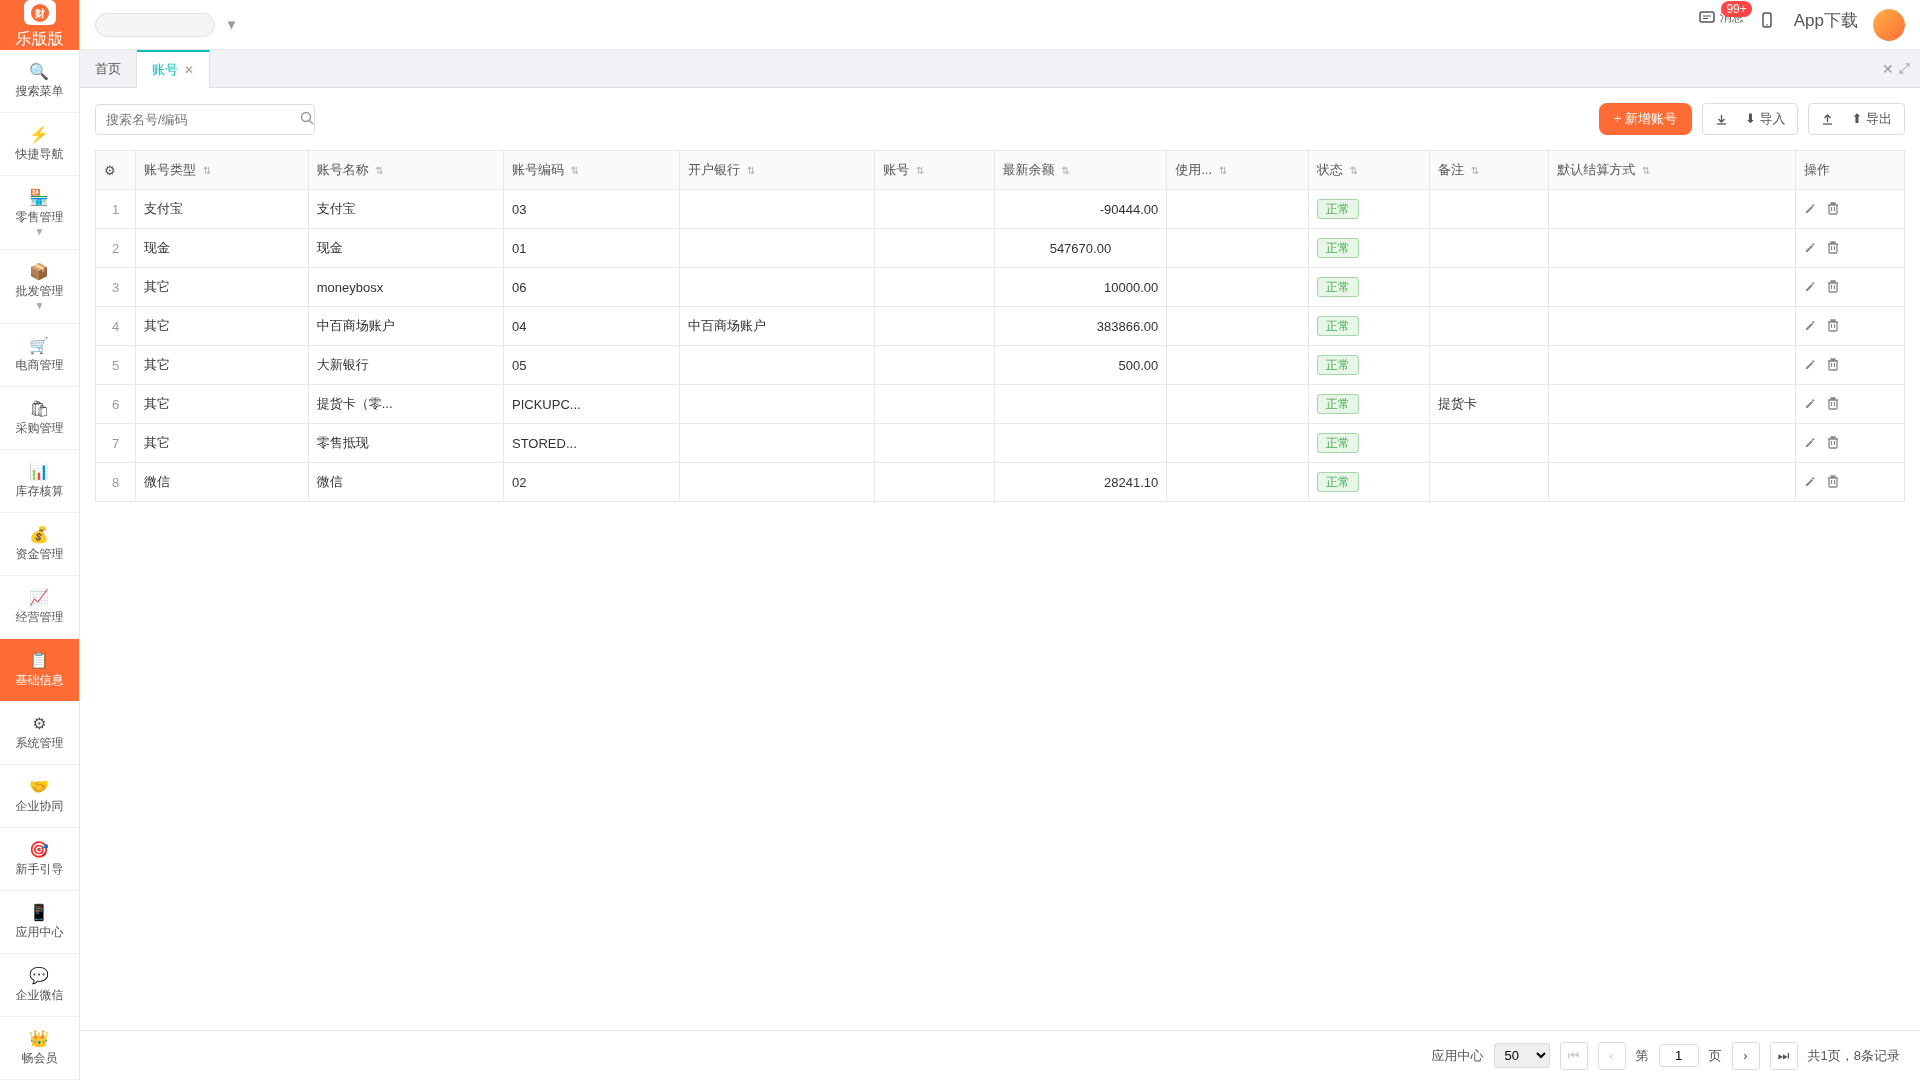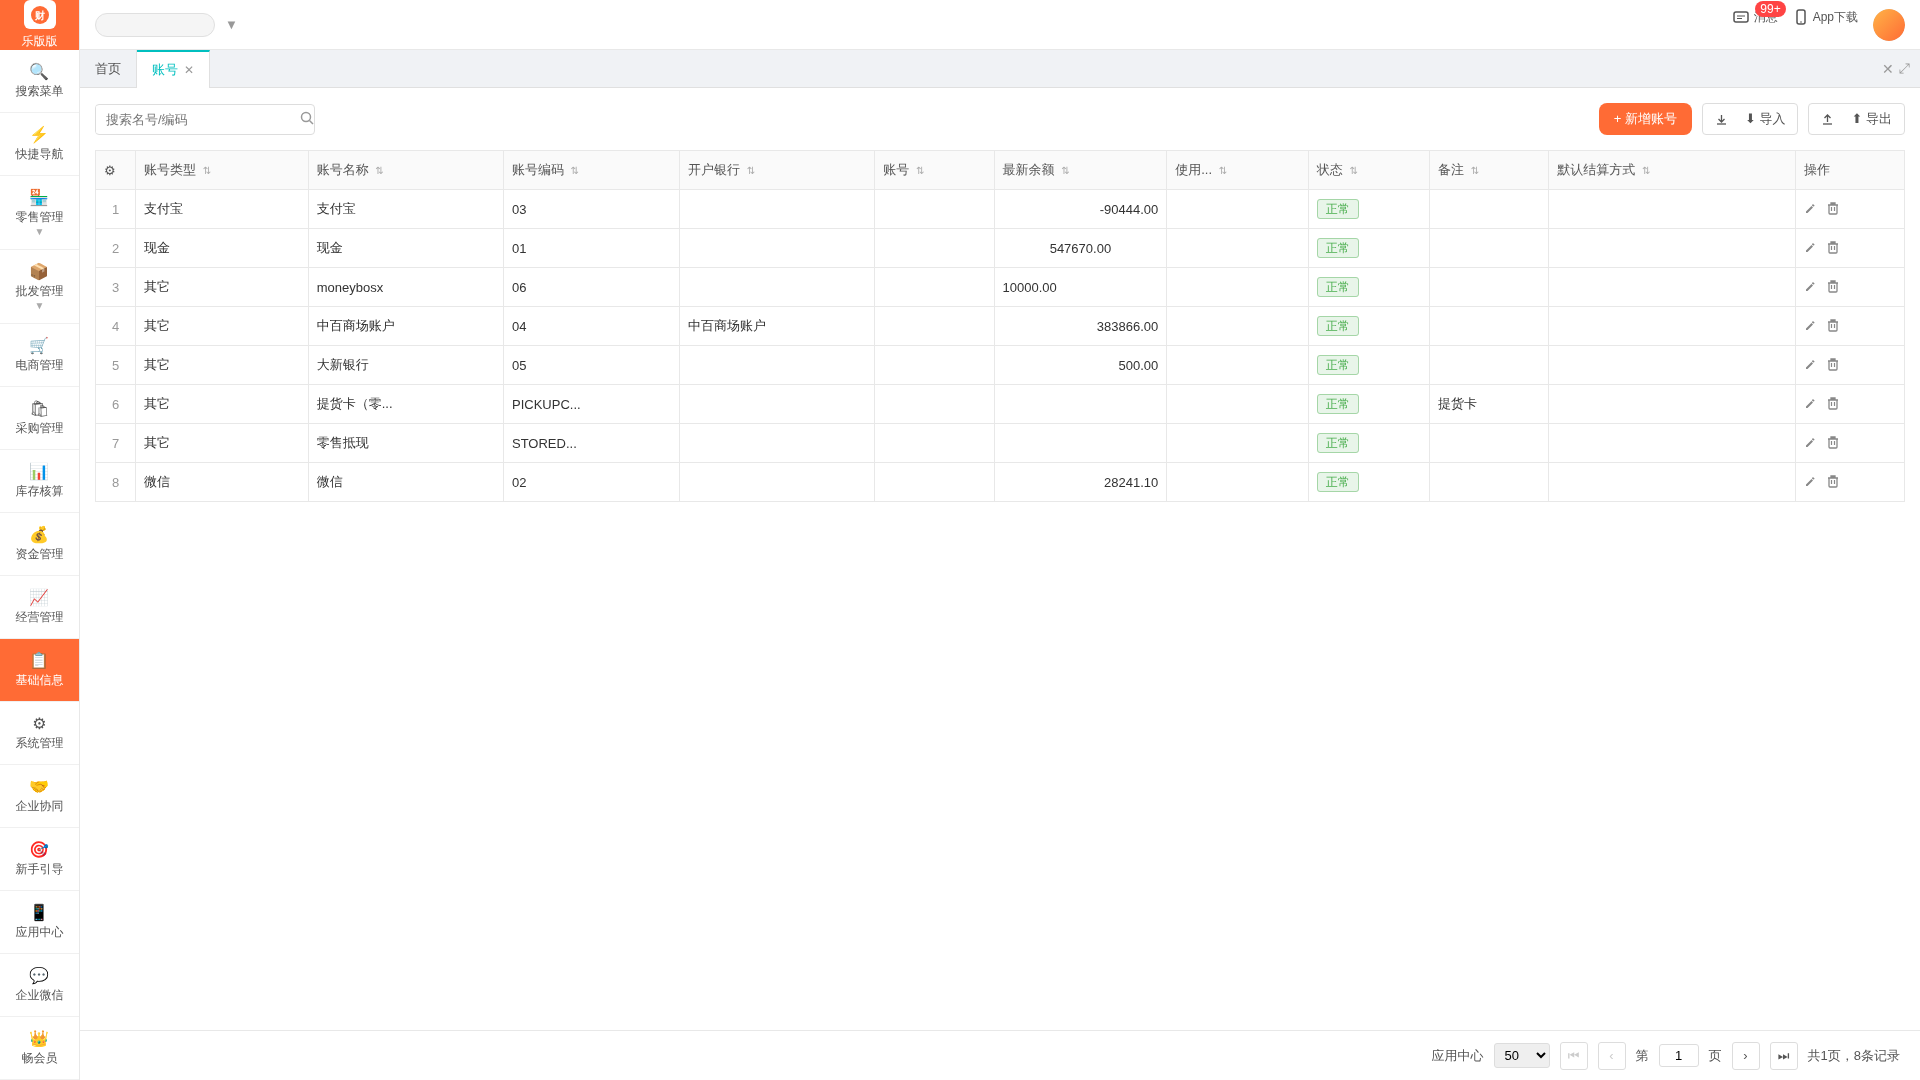--- a/index.html
+++ b/index.html
@@ -98,24 +98,24 @@
       border-radius: 10px;
       padding: 1px 5px;
       font-size: 12px;
       position: absolute;
       top: -8px;
       right: -8px;
     }
     .app-download {
       display: flex;
       align-items: center;
-      gap: 4px;
+      gap: 19px;
       cursor: pointer;
       color: #555;
-      font-size: 12px;
+      font-size: 17px;
     }
     .avatar {
       width: 32px;
       height: 32px;
       border-radius: 50%;
       background: #ddd;
       overflow: hidden;
     }
 
     
@@ -317,21 +317,21 @@
 <body>
 
 <div class="sidebar">
   <div class="logo-area">
     <div class="logo-icon">
       <svg width="22" height="22" viewBox="0 0 22 22">
         <circle cx="11" cy="11" r="9" fill="#ff6b35"></circle>
         <text x="11" y="15" text-anchor="middle" fill="#fff" font-size="10" font-weight="bold">财</text>
       </svg>
     </div>
-    <span style="font-size:12px;margin-top:2px;">乐版版</span>
+    <span style="font-size:16px;margin-top:2px;">乐版版</span>
   </div>
 
   <div class="nav-item">
     <div class="nav-icon">🔍</div>
     <div>搜索菜单</div>
   </div>
   <div class="nav-item">
     <div class="nav-icon">⚡</div>
     <div>快捷导航</div>
   </div>
@@ -586,21 +586,21 @@
       </div>
     </td>
   </tr>
           <tr>
     <td style="text-align:center;color:#999;">3</td>
     <td>其它</td>
     <td>moneybosx</td>
     <td>06</td>
     <td></td>
     <td></td>
-    <td style="text-align:left;">10000.00</td>
+    <td style="text-align:right;">10000.00</td>
     <td></td>
     <td>
       <span class="status-badge">正常</span>
     </td>
     <td></td>
     <td></td>
     <td>
       <div class="action-icons">
         <span class="action-icon" title="编辑">
           <svg width="14" height="14" viewBox="0 0 14 14">

